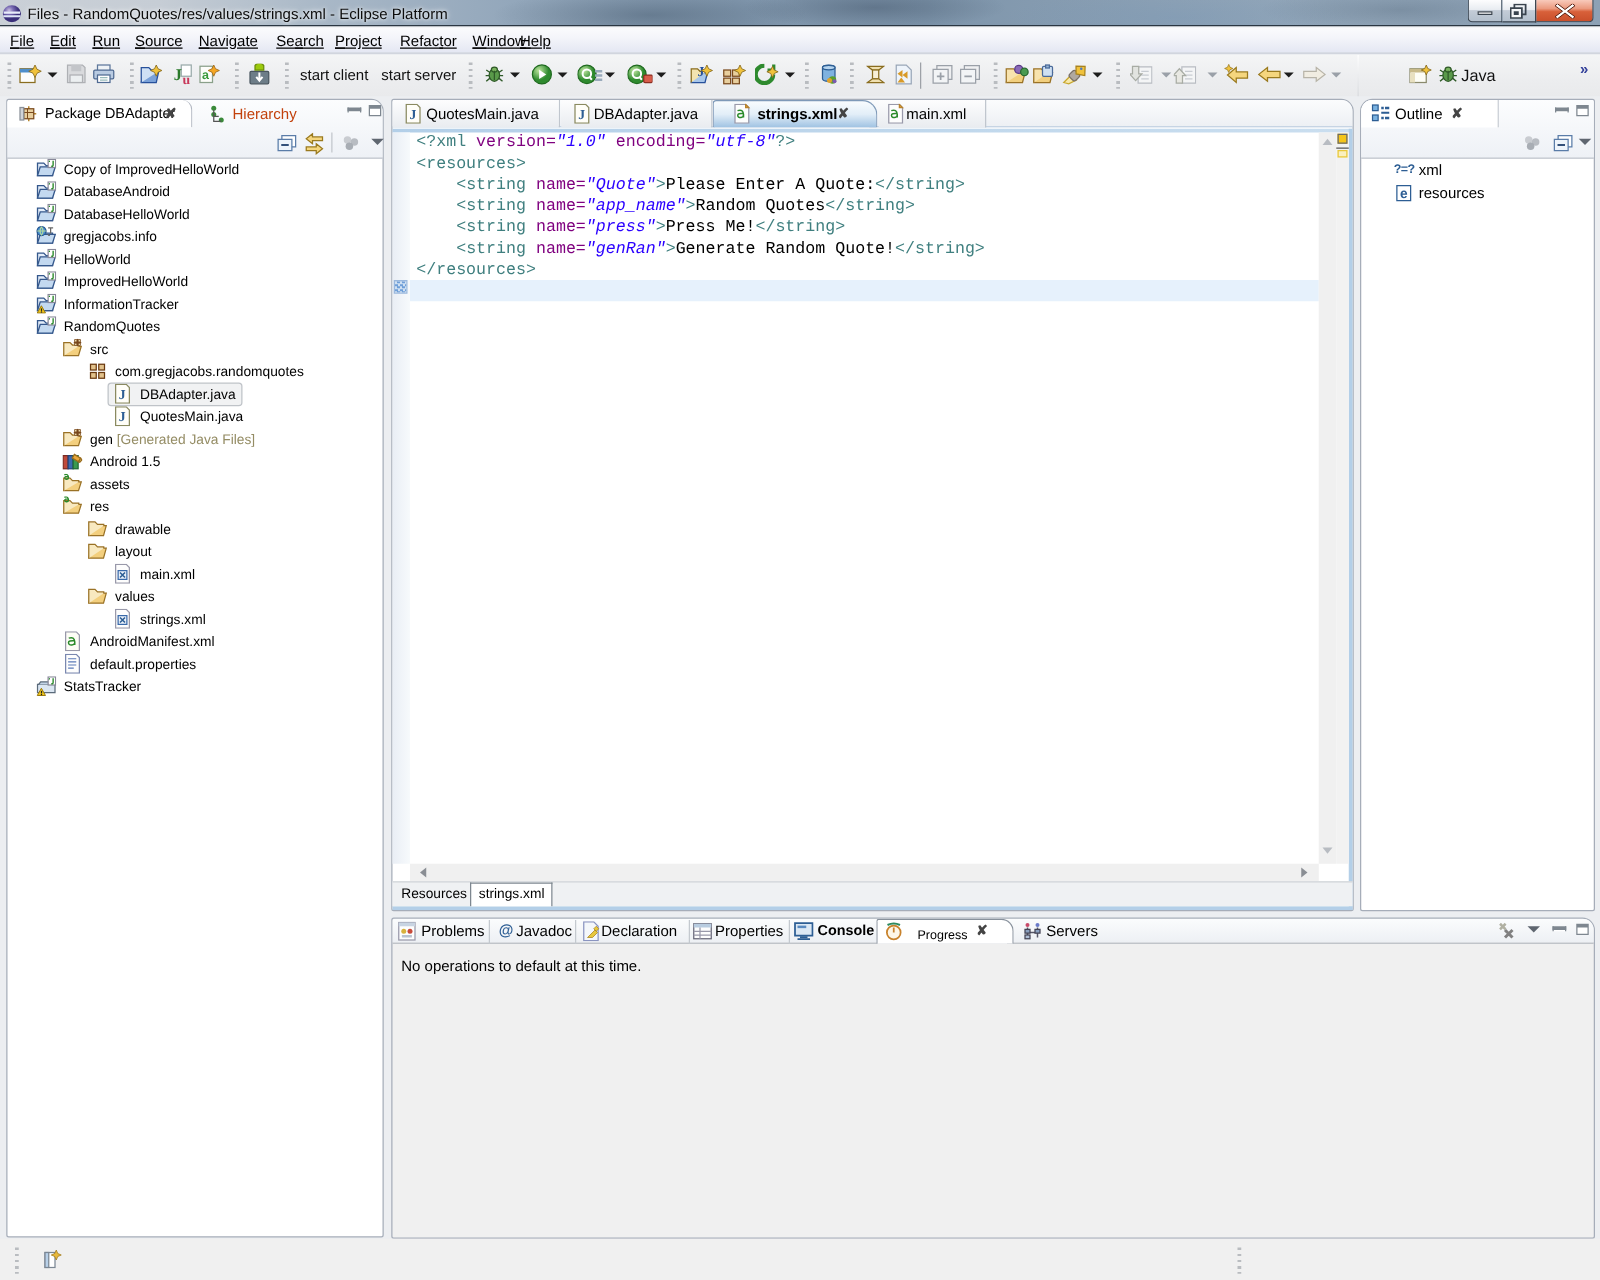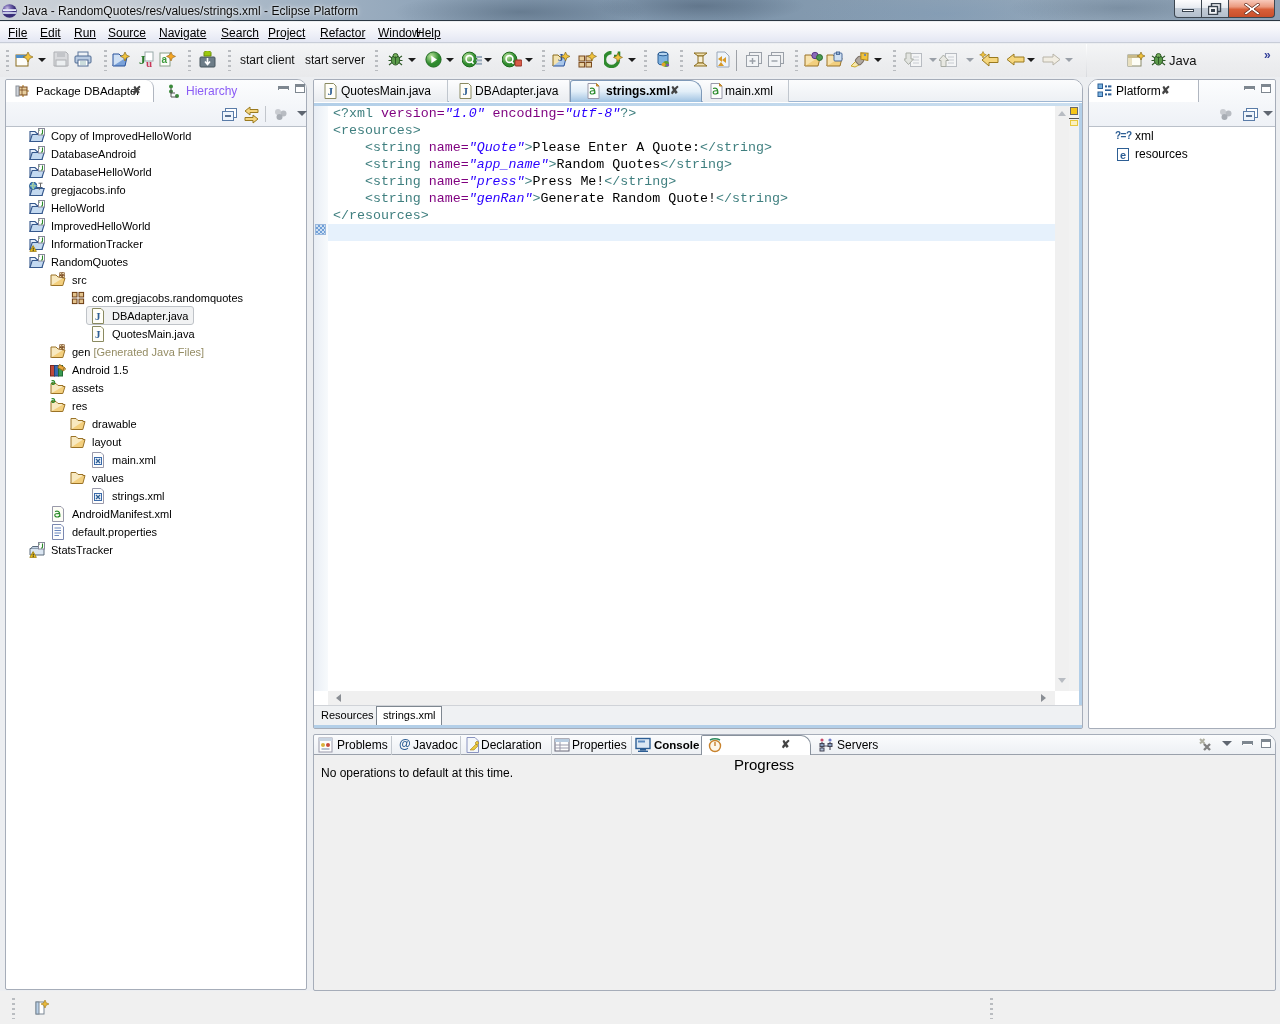--- a/index.html
+++ b/index.html
@@ -65,21 +65,21 @@
       <radialGradient id="ecl" cx="35%" cy="30%">
         <stop offset="0%" stop-color="#c9bfe0"></stop>
         <stop offset="45%" stop-color="#7a6cb4"></stop>
         <stop offset="100%" stop-color="#3a2f7a"></stop>
       </radialGradient>
     </defs>
   <ellipse cx="7.5" cy="7" rx="7.3" ry="6.8" fill="url(#ecl)"></ellipse>
   <rect x="1" y="5.2" width="13" height="1.8" fill="#e8ecfa"></rect>
   <rect x="0.6" y="8.2" width="13.8" height="1.6" fill="#dfe6f8"></rect>
 </svg>
-<div id="title-text">Java - RandomQuotes/res/values/strings.xml - Eclipse Platform</div>
+<div id="title-text">Files - RandomQuotes/res/values/strings.xml - Eclipse Platform</div>
 <div class="winbtn" id="btn-min"></div>
 <div class="winbtn" id="btn-max"></div>
 <div class="winbtn" id="btn-close"></div>
 <div class="abs" style="left:1182px;top:9px;width:12px;height:3px;background:#fff;border:1px solid #39434e"></div>
 <svg class="abs" style="left:1208px;top:3px" width="14" height="12" viewBox="0 0 14 12">
   <rect x="3.5" y="0.5" width="9" height="8" fill="none" stroke="#39434e" stroke-width="1.4"></rect>
   <rect x="0.5" y="3.5" width="9" height="8" fill="#f4f6f8" stroke="#39434e" stroke-width="1.4"></rect>
   <rect x="3" y="6" width="4" height="3" fill="#39434e"></rect>
 </svg>
 <svg class="abs" style="left:1244px;top:3px" width="16" height="12" viewBox="0 0 16 12">
@@ -338,21 +338,21 @@
   </svg>
   <div class="abs" style="left:30px;top:5px;font-size:11.5px">Package DBAdapter</div>
   <span class="abs xclose" style="left:126px;top:4px">✘</span>
 
   <svg class="abs" style="left:162px;top:4px" width="14" height="15" viewBox="0 0 14 15">
     <circle cx="3" cy="2.5" r="2" fill="#3a8a3a"></circle>
     <circle cx="3" cy="7.5" r="2" fill="#3a8a3a"></circle>
     <circle cx="9" cy="12" r="2" fill="#3a8a3a"></circle>
     <path d="M3 4 V13 H9 M3 9 H7" fill="none" stroke="#555"></path>
   </svg>
-  <div class="abs" style="left:180px;top:4px;color:#8b5cf6">Hierarchy</div>
+  <div class="abs" style="left:180px;top:4px;color:#c2410c">Hierarchy</div>
 
   <div class="abs" style="left:272px;top:6px;width:11px;height:4px;border:1px solid #7e8790;border-top-width:3px;border-bottom:none;background:#fff"></div>
   <div class="abs" style="left:289px;top:4px;width:10px;height:9px;border:1px solid #7e8790;border-top-width:3px;background:#fff"></div>
 
   <svg class="abs" style="left:215px;top:27px" width="17" height="16" viewBox="0 0 17 16">
     <rect x="4.5" y="1.5" width="11" height="9" fill="#fff" stroke="#5a7ca8"></rect>
     <rect x="1.5" y="4.5" width="11" height="9" fill="#eef4fb" stroke="#5a7ca8"></rect>
     <path d="M4 9 H10" stroke="#33507a" stroke-width="1.6"></path>
   </svg>
   <svg class="abs" style="left:236px;top:26px" width="19" height="18" viewBox="0 0 19 18">
@@ -605,21 +605,21 @@
   <div class="abs" style="left:0;top:0;width:110px;height:22px;background:#fff;border-right:1px solid #b0b6c0;border-radius:9px 0 0 0"></div>
   <svg class="abs" style="left:8px;top:3px" width="15" height="15" viewBox="0 0 15 15">
     <rect x="1" y="1" width="4.5" height="4.5" fill="#7ab2e0" stroke="#2d5e94"></rect>
     <rect x="1" y="9" width="4.5" height="4.5" fill="#7ab2e0" stroke="#2d5e94"></rect>
     <rect x="8" y="2.4" width="2" height="2" fill="#2d5e94"></rect>
       <rect x="11" y="2.4" width="3.4" height="2" fill="#2d5e94"></rect>
     <rect x="8" y="10.4" width="2" height="2" fill="#2d5e94"></rect>
       <rect x="11" y="10.4" width="3.4" height="2" fill="#2d5e94"></rect>
     <rect x="8" y="6.4" width="6.4" height="1.6" fill="#2d5e94"></rect>
   </svg>
-  <div class="abs" style="left:27px;top:4px">Platform</div>
+  <div class="abs" style="left:27px;top:4px">Outline</div>
   <span class="abs xclose" style="left:72px;top:4px">✘</span>
   <div class="abs" style="left:155px;top:6px;width:11px;height:4px;border:1px solid #7e8790;border-top-width:3px;border-bottom:none;background:#fff"></div>
   <div class="abs" style="left:172px;top:4px;width:10px;height:9px;border:1px solid #7e8790;border-top-width:3px;background:#fff"></div>
   <svg class="abs" style="left:129px;top:28px" width="15" height="13" viewBox="0 0 15 13">
     <circle cx="5" cy="4" r="3" fill="#c9ccd1"></circle>
       <circle cx="10.5" cy="5.5" r="3" fill="#b8bcc2"></circle>
       <circle cx="6.5" cy="9" r="3" fill="#a8adb4"></circle>
   </svg>
   <svg class="abs" style="left:153px;top:27px" width="17" height="16" viewBox="0 0 17 16">
     <rect x="4.5" y="1.5" width="11" height="9" fill="#fff" stroke="#5a7ca8"></rect>
@@ -674,21 +674,21 @@
       <rect x="3" y="13.6" width="10" height="1.4" fill="#2d5e94"></rect>
   </svg>
   <div class="abs" style="left:340px;top:4px;font-weight:bold;font-size:11.5px">Console</div>
 
   <div class="abs" style="left:387px;top:0;width:110px;height:20px;background:#fff;border:1px solid #88919c;border-bottom:none;border-radius:2px 10px 0 0"></div>
   <svg class="abs" style="left:394px;top:2px" width="16" height="16" viewBox="0 0 16 16">
     <circle cx="7" cy="9" r="5.5" fill="#fdf6e8" stroke="#c8822c" stroke-width="1.4"></circle>
     <path d="M7 9 L7 5" stroke="#c8822c" stroke-width="1.4"></path>
     <path d="M2 3 Q7 0.5 12 3" fill="none" stroke="#2d8a5e" stroke-width="1.6"></path>
   </svg>
-  <div class="abs" style="left:420px;top:21px;font-size:15px">Progress</div>
+  <div class="abs" style="left:420px;top:8px;font-size:10px">Progress</div>
   <span class="abs xclose" style="left:467px;top:3px">✘</span>
 
   <svg class="abs" style="left:504px;top:2px" width="16" height="16" viewBox="0 0 16 16">
     <circle cx="4" cy="3" r="1.6" fill="#c84a6a"></circle>
       <circle cx="12" cy="3" r="1.6" fill="#6a7ac8"></circle>
     <path d="M4 5 V13 M12 5 V13 M4 9 H12" stroke="#556" stroke-width="1.2"></path>
     <rect x="2" y="6.5" width="4" height="3" fill="#8aa0c0" stroke="#445"></rect>
     <rect x="10" y="6.5" width="4" height="3" fill="#8aa0c0" stroke="#445"></rect>
     <rect x="2" y="11" width="4" height="3" fill="#b0c0d8" stroke="#445"></rect>
   </svg>

